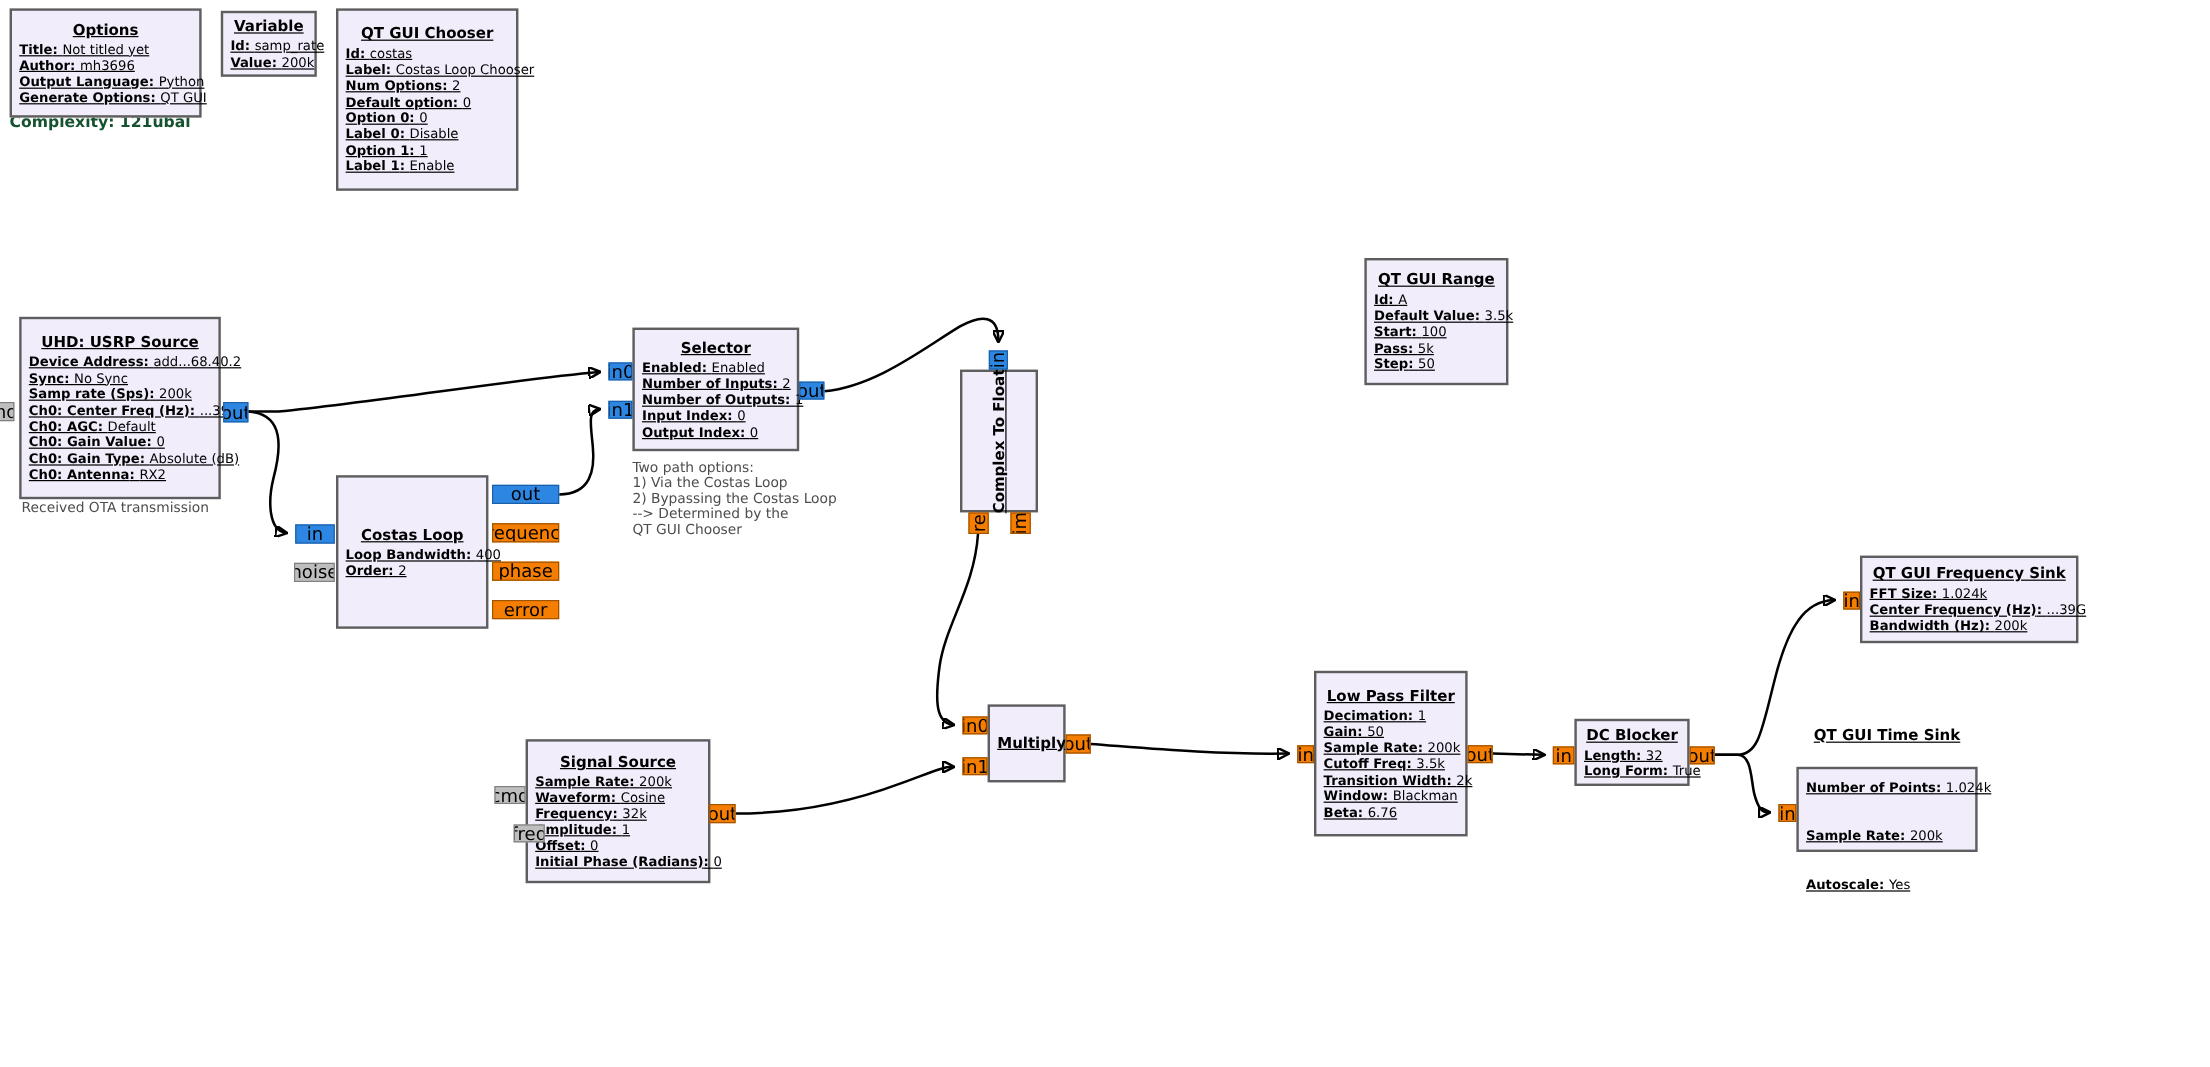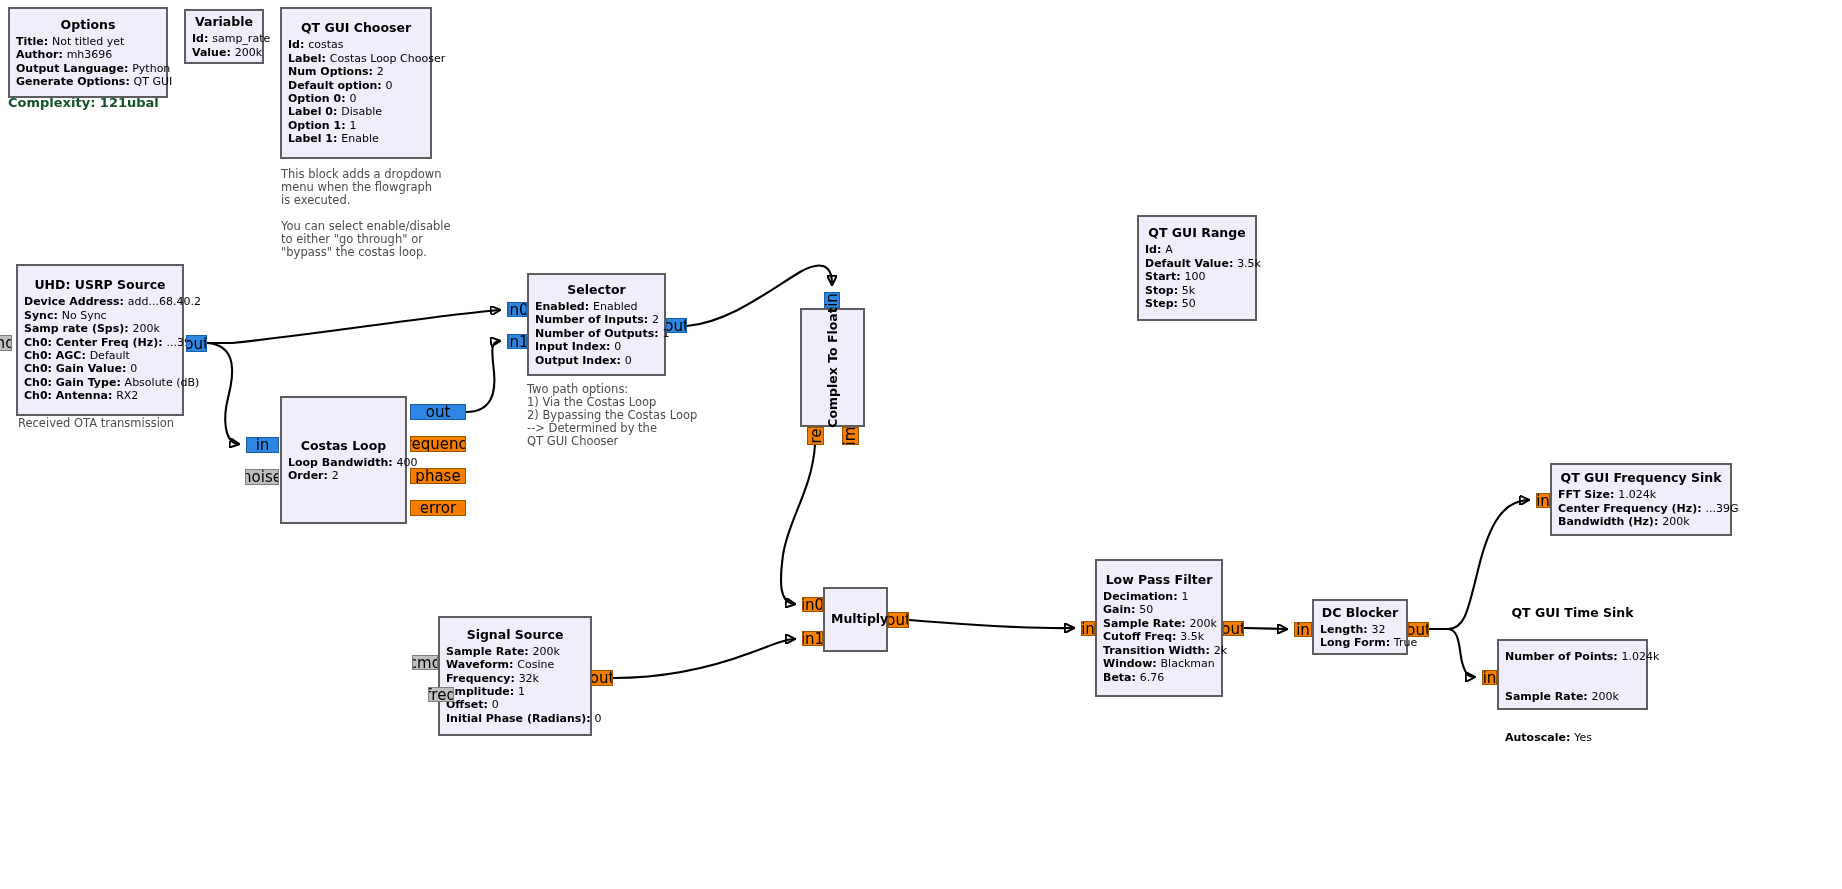--- a/index.html
+++ b/index.html
@@ -11,20 +11,21 @@
     font-family:"DejaVu Sans","Liberation Sans",sans-serif;
   }
   #wires{position:absolute;left:0;top:0;width:1842px;height:889px;z-index:1;}
   #wires path{stroke:#000;stroke-width:2.1;fill:none;}
   .block{
     position:absolute;z-index:2;
     background:#F1EDFB;border:2px solid #5E5E5E;
     box-sizing:border-box;
     display:flex;flex-direction:column;justify-content:center;
     padding:4px 6px;
+    text-decoration:underline;
   }
   .block .btitle{
     font-weight:bold;font-size:12.5px;color:#000;
     text-align:center;margin-bottom:3px;white-space:nowrap;
   }
   .block .prow{font-size:11px;line-height:13.4px;color:#000;white-space:nowrap;}
   .block .pk{font-weight:bold;}
   .block .pk::after{content:": ";}
   .block.vertical{justify-content:center;align-items:center;}
   .block.vertical .btitle{
@@ -89,27 +90,20 @@
       <div class="btitle">QT GUI Chooser</div>
       <div class="prow"><span class="pk">Id</span><span class="pv">costas</span></div>
       <div class="prow"><span class="pk">Label</span><span class="pv">Costas Loop Chooser</span></div>
       <div class="prow"><span class="pk">Num Options</span><span class="pv">2</span></div>
       <div class="prow"><span class="pk">Default option</span><span class="pv">0</span></div>
       <div class="prow"><span class="pk">Option 0</span><span class="pv">0</span></div>
       <div class="prow"><span class="pk">Label 0</span><span class="pv">Disable</span></div>
       <div class="prow"><span class="pk">Option 1</span><span class="pv">1</span></div>
       <div class="prow"><span class="pk">Label 1</span><span class="pv">Enable</span></div>
     </div>
-    <div class="comment" style="left: 281px; top: 168px;">This block adds a dropdown
-menu when the flowgraph
-is executed.
-
-You can select enable/disable
-to either "go through" or
-"bypass" the costas loop.</div>
     <div class="block" style="left: 16px; top: 264px; width: 168px; height: 152px;">
       <div class="btitle">UHD: USRP Source</div>
       <div class="prow"><span class="pk">Device Address</span><span class="pv">add...68.40.2</span></div>
       <div class="prow"><span class="pk">Sync</span><span class="pv">No Sync</span></div>
       <div class="prow"><span class="pk">Samp rate (Sps)</span><span class="pv">200k</span></div>
       <div class="prow"><span class="pk">Ch0: Center Freq (Hz)</span><span class="pv">...39G</span></div>
       <div class="prow"><span class="pk">Ch0: AGC</span><span class="pv">Default</span></div>
       <div class="prow"><span class="pk">Ch0: Gain Value</span><span class="pv">0</span></div>
       <div class="prow"><span class="pk">Ch0: Gain Type</span><span class="pv">Absolute (dB)</span></div>
       <div class="prow"><span class="pk">Ch0: Antenna</span><span class="pv">RX2</span></div>
@@ -176,21 +170,21 @@
       <span>re</span>
     </div>
     <div class="port float rotated" style="left: 842px; top: 427px; width: 17px; height: 18px;">
       <span>im</span>
     </div>
     <div class="block" style="left: 1137px; top: 215px; width: 120px; height: 106px;">
       <div class="btitle">QT GUI Range</div>
       <div class="prow"><span class="pk">Id</span><span class="pv">A</span></div>
       <div class="prow"><span class="pk">Default Value</span><span class="pv">3.5k</span></div>
       <div class="prow"><span class="pk">Start</span><span class="pv">100</span></div>
-      <div class="prow"><span class="pk">Stop</span><span class="pv">5k</span></div>
+      <div class="prow"><span class="pk">Pass</span><span class="pv">5k</span></div>
       <div class="prow"><span class="pk">Step</span><span class="pv">50</span></div>
     </div>
     <div class="block" style="left: 438px; top: 616px; width: 154px; height: 120px;">
       <div class="btitle">Signal Source</div>
       <div class="prow"><span class="pk">Sample Rate</span><span class="pv">200k</span></div>
       <div class="prow"><span class="pk">Waveform</span><span class="pv">Cosine</span></div>
       <div class="prow"><span class="pk">Frequency</span><span class="pv">32k</span></div>
       <div class="prow"><span class="pk">Amplitude</span><span class="pv">1</span></div>
       <div class="prow"><span class="pk">Offset</span><span class="pv">0</span></div>
       <div class="prow"><span class="pk">Initial Phase (Radians)</span><span class="pv">0</span></div>

